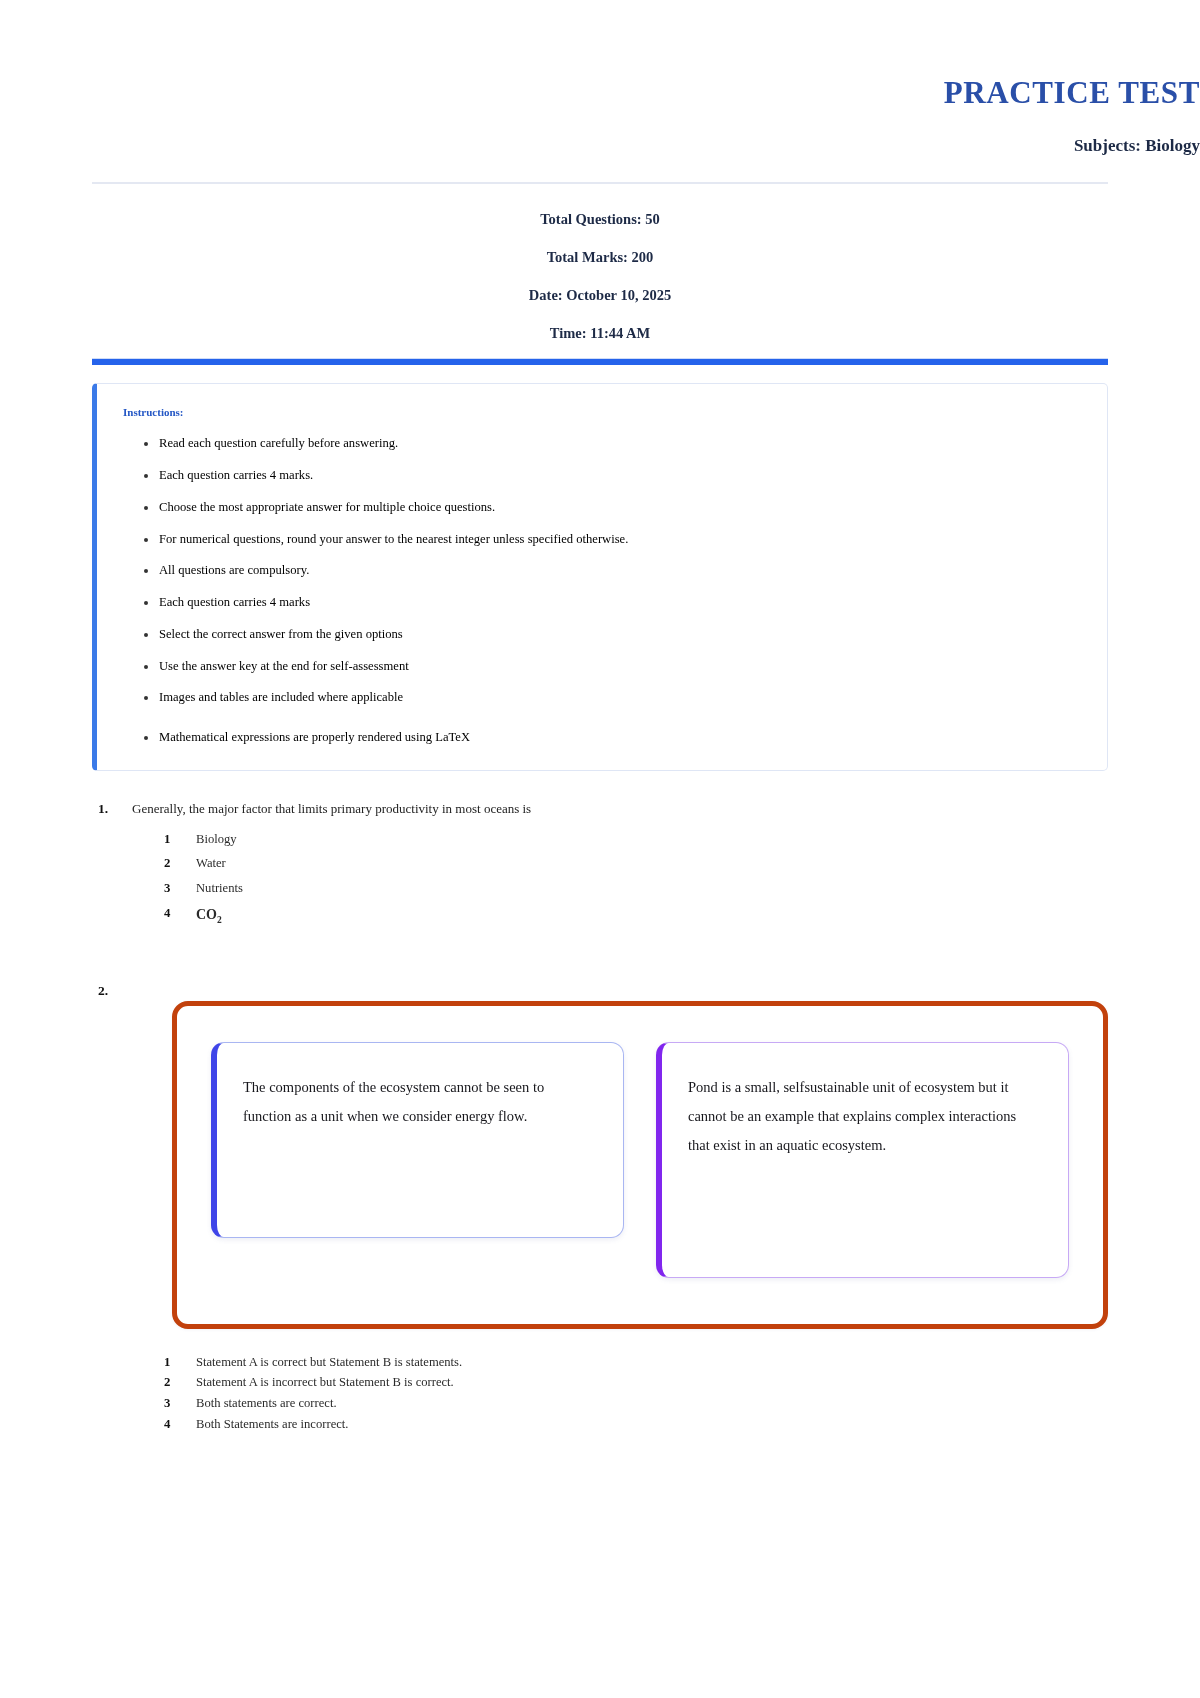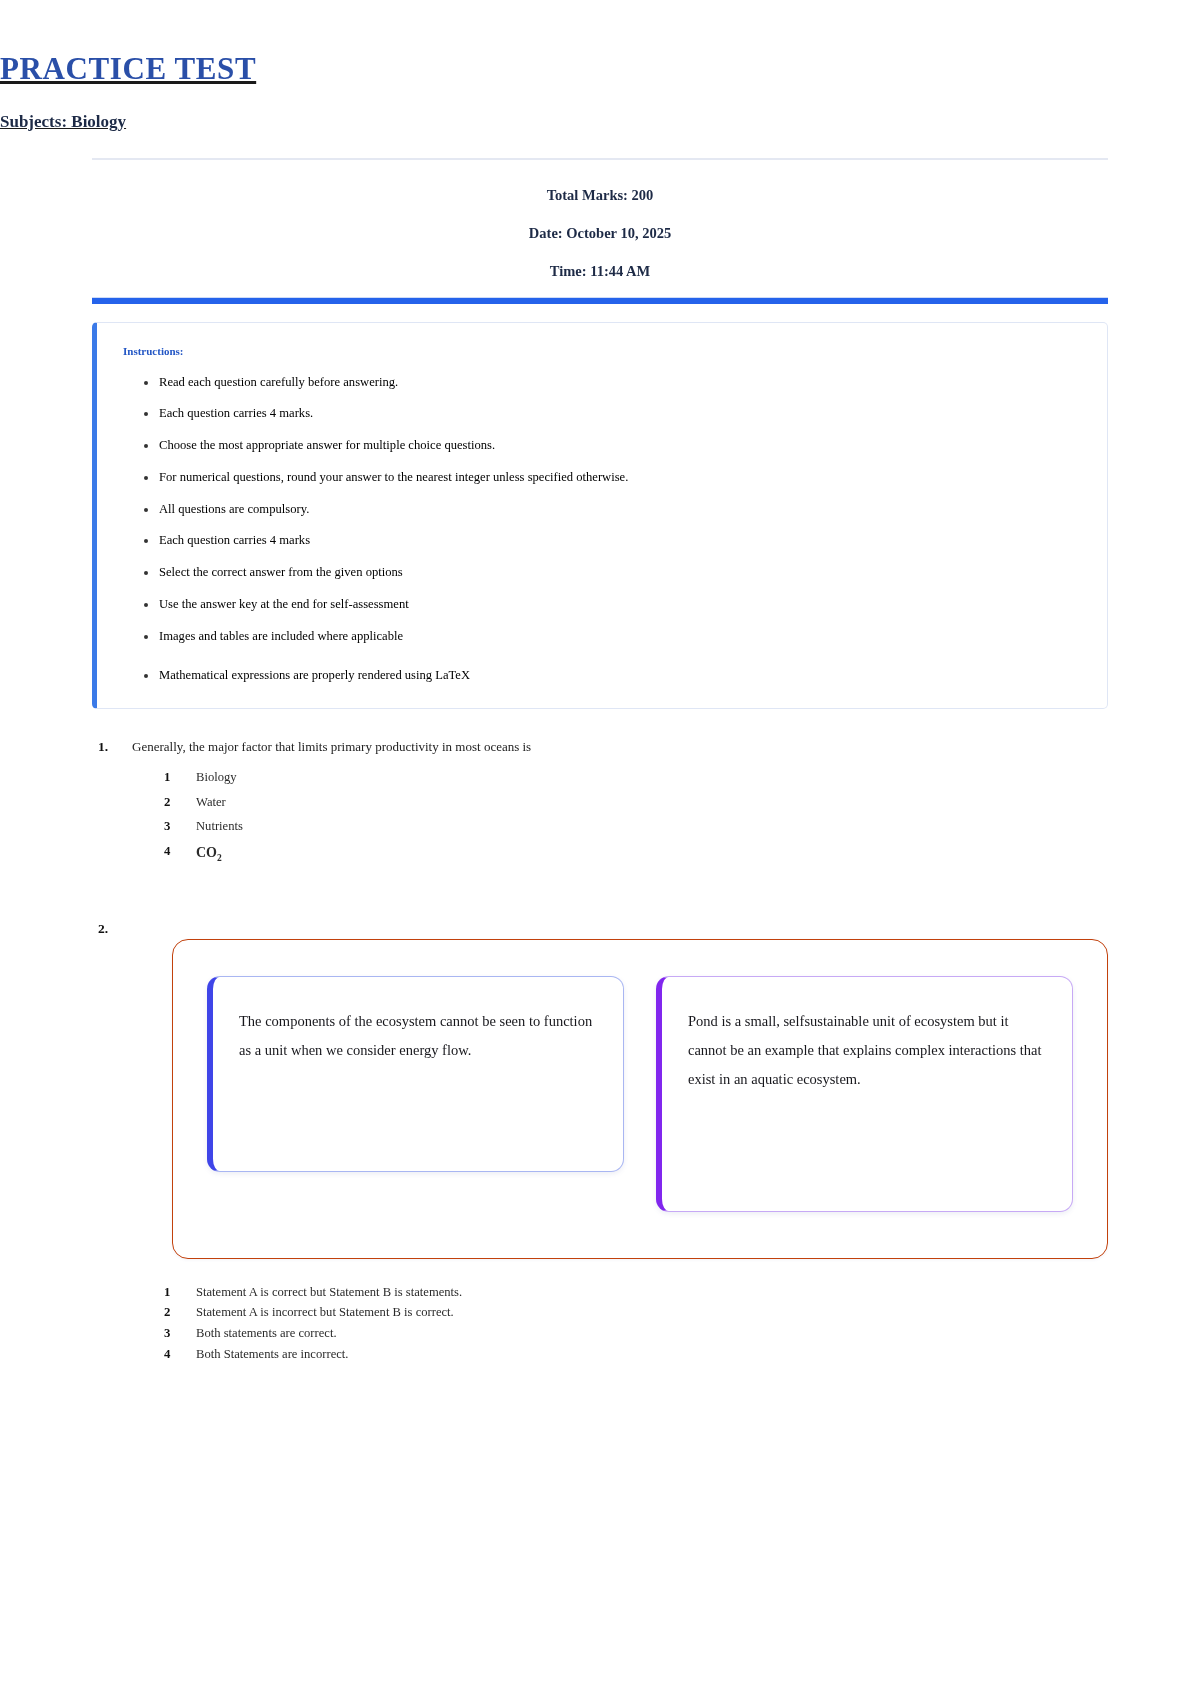--- a/index.html
+++ b/index.html
@@ -17,23 +17,22 @@
   .page {
     width: 1200px;
     min-height: 1698px;
     padding: 0;
     background: #fff;
     position: relative;
   }
 
   
   .doc-header {
-    padding-top: 52px;
-    text-align: left;
-    text-decoration: underline;
+    padding-top: 76px;
+    text-align: right;
   }
   .doc-title {
     font-size: 31px;
     font-weight: bold;
     color: #2a4fa8;
     letter-spacing: 0.6px;
     margin: 0 0 26px 0;
     line-height: 1.1;
   }
   .doc-subject {
@@ -155,21 +154,21 @@
     font-weight: bold;
     font-size: 14px;
   }
   .opt-text.is-formula sub { font-size: 0.68em; }
 
   .options.tight li { margin-bottom: 5px; }
 
   
   .statements-wrap {
     margin: 16px 0 0 40px;
-    border: 1px solid #c2410c;
+    border: 5px solid #c2410c;
     border-radius: 16px;
     background: #ffffff;
     padding: 36px 34px 46px 34px;
     display: flex;
     gap: 32px;
     align-items: flex-start;
     box-shadow: 0 1px 3px rgba(80,90,160,0.07);
   }
   .statement-card {
     flex: 1 1 0;
@@ -202,20 +201,21 @@
 
 <div class="page">
 
   <div class="doc-header">
     <h1 class="doc-title">PRACTICE TEST</h1>
     <div class="doc-subject">Subjects: Biology</div>
   </div>
   <div class="header-rule"></div>
 
   <div class="doc-meta">
+    <div class="meta-line">Total Questions: 50</div>
     <div class="meta-line">Total Marks: 200</div>
     <div class="meta-line">Date: October 10, 2025</div>
     <div class="meta-line">Time: 11:44 AM</div>
   </div>
 
   <div class="blue-bar"></div>
 
   <div class="instructions-box">
     <div class="instructions-title">Instructions:</div>
     <ul class="instructions-list">

